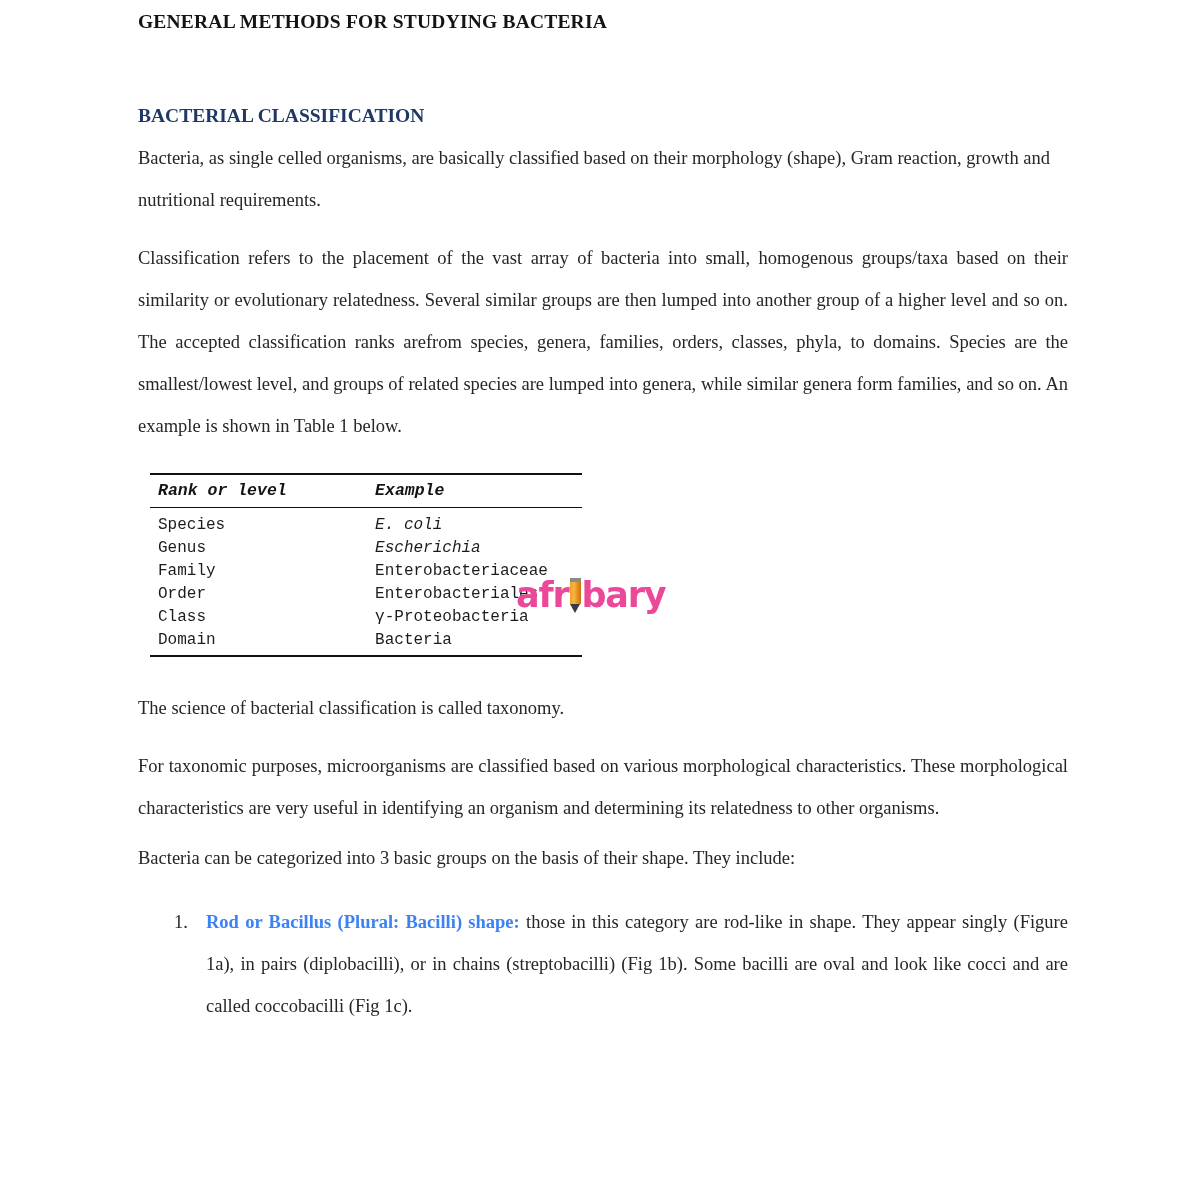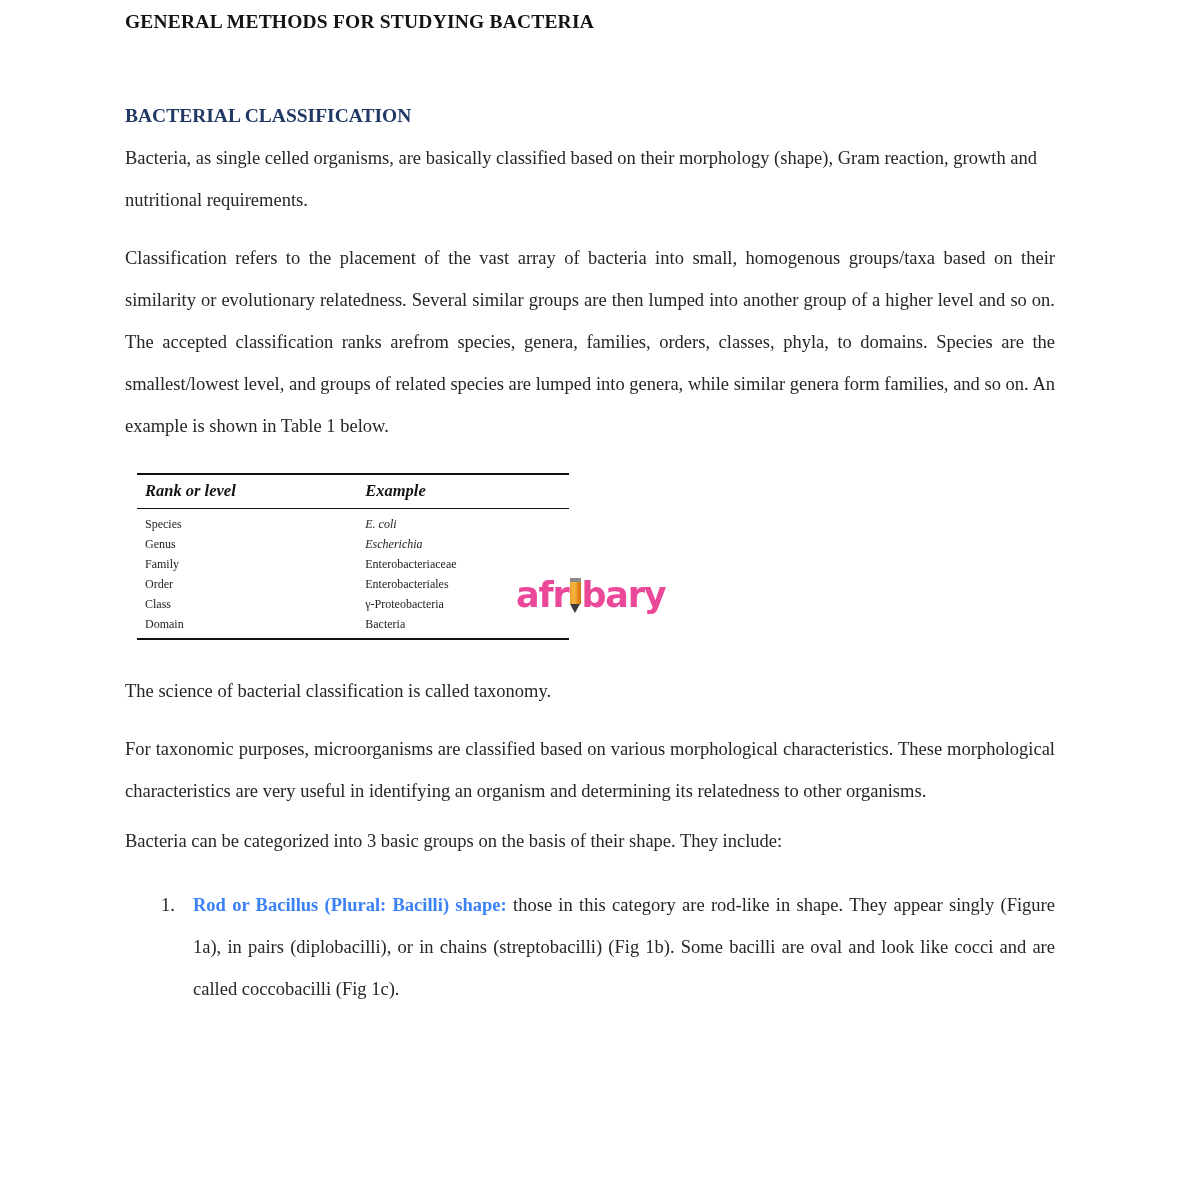--- a/index.html
+++ b/index.html
@@ -19,21 +19,21 @@
   .page {
     position: relative;
     width: 1200px;
     height: 1200px;
     background: #ffffff;
     box-sizing: border-box;
     padding: 0;
   }
   .content {
     position: absolute;
-    left: 125px;
+    left: 138px;
     top: 0;
     width: 930px;
   }
 
   
   .doc-title {
     font-family: "Liberation Serif", "DejaVu Serif", serif;
     font-weight: bold;
     font-size: 19.5px;
     letter-spacing: 0.2px;
@@ -72,34 +72,34 @@
   
   .table-wrap {
     margin-left: 12px;
     margin-top: 26px;
     width: 432px;
     position: relative;
   }
   table.rank-table {
     border-collapse: collapse;
     width: 432px;
-    font-family: Liberation Serif, serif;
+    font-family: Liberation Mono, monospace;
   }
   table.rank-table thead th {
     font-style: italic;
     font-weight: bold;
     font-size: 16.5px;
     text-align: left;
     padding: 6px 0 7px 8px;
     color: #141414;
     border-top: 2.6px solid #111;
     border-bottom: 1.3px solid #111;
   }
   table.rank-table tbody td {
-    font-size: 12px;
+    font-size: 16px;
     padding: 2.5px 0 2.5px 8px;
     color: #1c1c1c;
     border: none;
   }
   table.rank-table tbody tr:first-child td { padding-top: 8px; }
   table.rank-table tbody tr:last-child td { padding-bottom: 6px; }
   table.rank-table tbody tr:last-child td { border-bottom: 2.4px solid #111; }
   .col-rank { width: 222px; }
   .col-example { width: 210px; }
   td.italic-cell { font-style: italic; }

